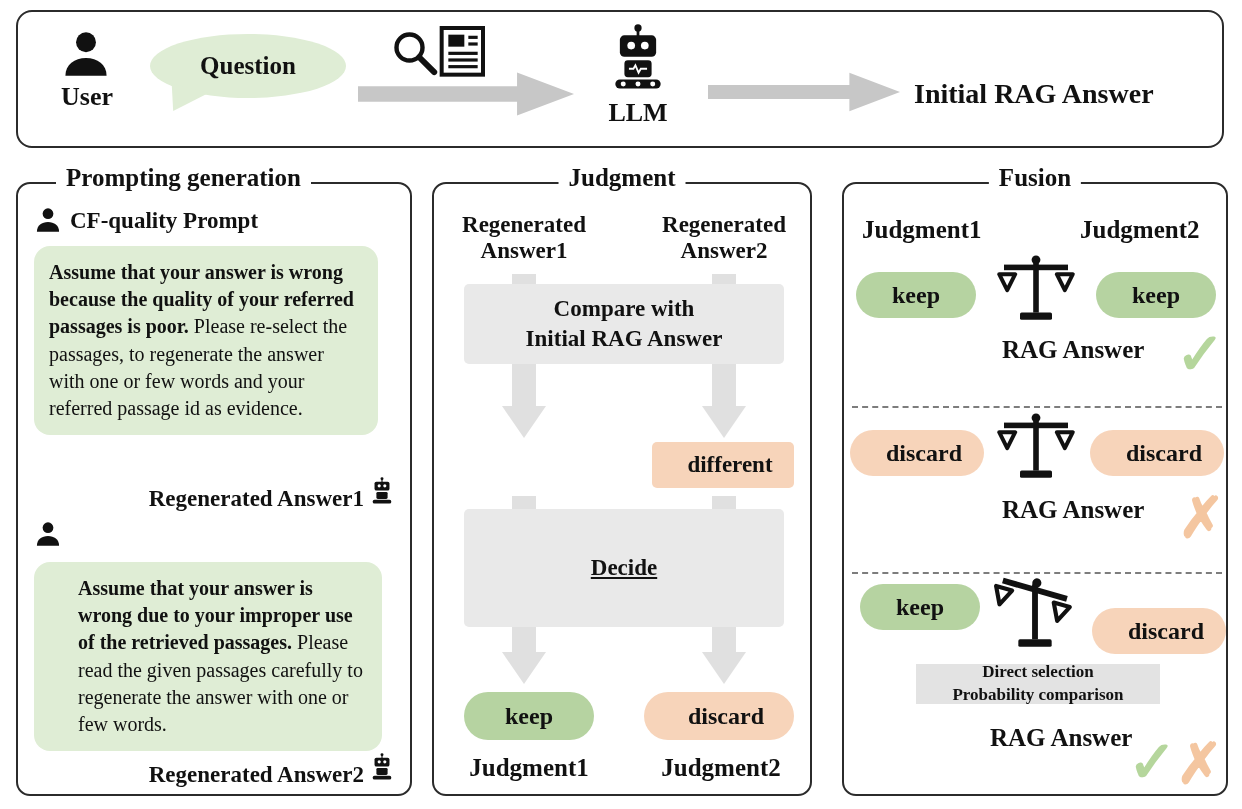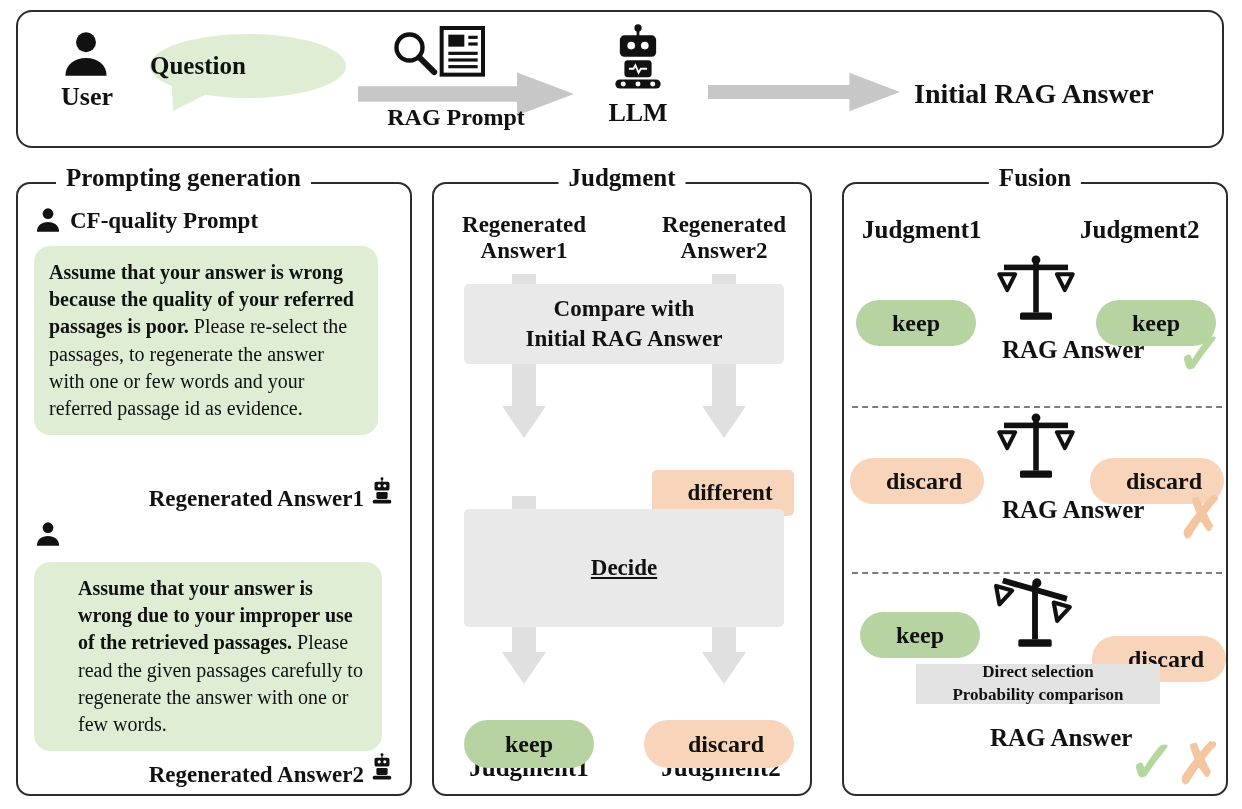--- a/index.html
+++ b/index.html
@@ -6,31 +6,31 @@
   html,body { background:#ffffff; }
   body { width:1242px; height:809px; font-family:"Liberation Serif","DejaVu Serif",serif; color:#111; }
   .canvas { position:relative; width:1242px; height:809px; background:#fff; overflow:hidden; }
   .abs { position:absolute; }
   .bold { font-weight:bold; }
   .center { text-align:center; }
 
   
   .top-box { left:16px; top:10px; width:1208px; height:138px; border:2px solid var(--border); border-radius:16px; }
 
-  .bubble { background:var(--greenLight); border-radius:50%; display:flex; align-items:center; }
+  .bubble { background:var(--greenLight); border-radius:50%; display:flex; align-items:center; justify-content:center; }
   .bubble-tail { width:0; height:0; border-top:26px solid var(--greenLight); border-left:8px solid transparent; border-right:30px solid transparent; transform:rotate(14deg); }
 
   
   .panel { top:182px; height:614px; border:2px solid var(--border); border-radius:14px; position:absolute; background:#fff; }
   .panel-title { position:absolute; top:-20px; background:#fff; padding:0 10px; font-weight:bold; font-size:25px; white-space:nowrap; }
 
   .prompt-box { background:var(--greenLight); border-radius:16px; padding:13px 15px; font-size:20px; line-height:1.36; }
   .prompt-bold { font-weight:bold; }
 
-  .badge { display:flex; align-items:center; justify-content:center; font-weight:bold; font-size:23px;margin-top:28px; }
+  .badge { display:flex; align-items:center; justify-content:center; font-weight:bold; font-size:23px; }
   .rect-badge { border-radius:5px; }
   .pill { border-radius:24px; font-size:24px; }
   .bg-green { background:var(--greenPill); }
   .bg-peach { background:var(--peach);padding-left:14px; }
 
   .gray-box { background:var(--grayBox); border-radius:5px; display:flex; flex-direction:column; align-items:center; justify-content:center; font-weight:bold; font-size:23px; line-height:1.3; z-index:2; }
   .note-box { background:var(--grayNote); display:flex; flex-direction:column; align-items:center; justify-content:center; font-weight:bold; font-size:17px; line-height:1.35; }
 
   .heading-sm { font-weight:bold; font-size:23px; }
   .io-label { font-weight:bold; font-size:23px; white-space:nowrap; display:flex; align-items:flex-end; gap:4px; }
@@ -80,21 +80,20 @@
         <line x1="9" y1="27" x2="31" y2="27" stroke="#111" stroke-width="2.4"></line>
         <line x1="9" y1="32" x2="31" y2="32" stroke="#111" stroke-width="2.4"></line>
       </svg>
     </span>
 
     <span class="abs" style="left:340px; top:60px;">
       <svg viewBox="0 0 220 44" width="216" height="44">
           <polygon points="0,14 162,14 162,0 220,22 162,44 162,30 0,30" style="fill:var(--arrowDark)"></polygon>
         </svg>
     </span>
-    <div class="abs bold center" style="left:338px; top:92px; width:200px; font-size:24px;">RAG Prompt</div>
 
     <span class="abs" style="left:586px; top:10px;">
       <svg viewBox="0 0 60 62" width="68" height="72">
         <circle cx="30" cy="4.5" r="3.2" fill="#111"></circle>
           <line x1="30" y1="6" x2="30" y2="12" stroke="#111" stroke-width="2.4"></line>
         <rect x="14" y="11" width="32" height="19" rx="4" fill="#111"></rect>
         <circle cx="24" cy="20" r="3.4" fill="#fff"></circle>
           <circle cx="36" cy="20" r="3.4" fill="#fff"></circle>
         <rect x="18" y="33" width="24" height="15" rx="3" fill="#111"></rect>
         <polyline points="22,40.5 26,40.5 27.7,37.5 30.5,44 32.5,40.5 38,40.5" stroke="#fff" stroke-width="1.6" fill="none"></polyline>

